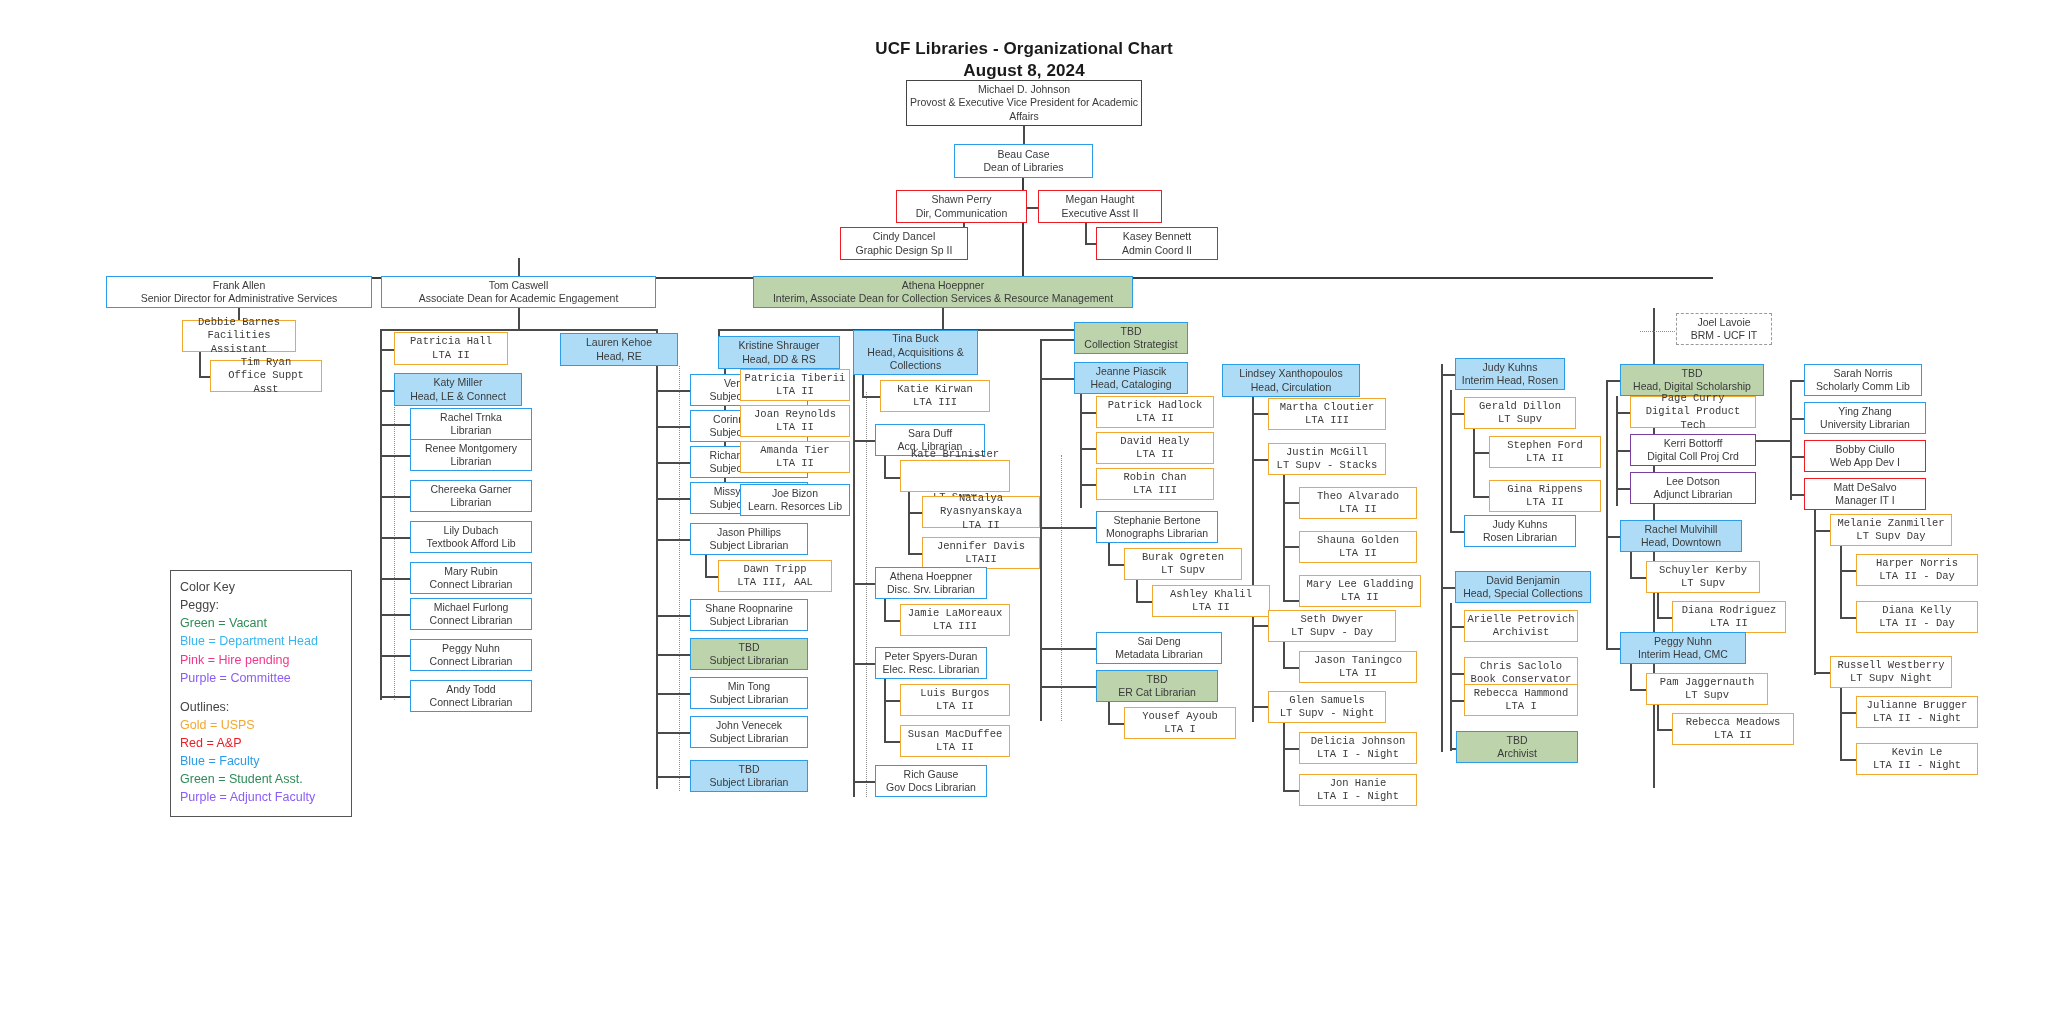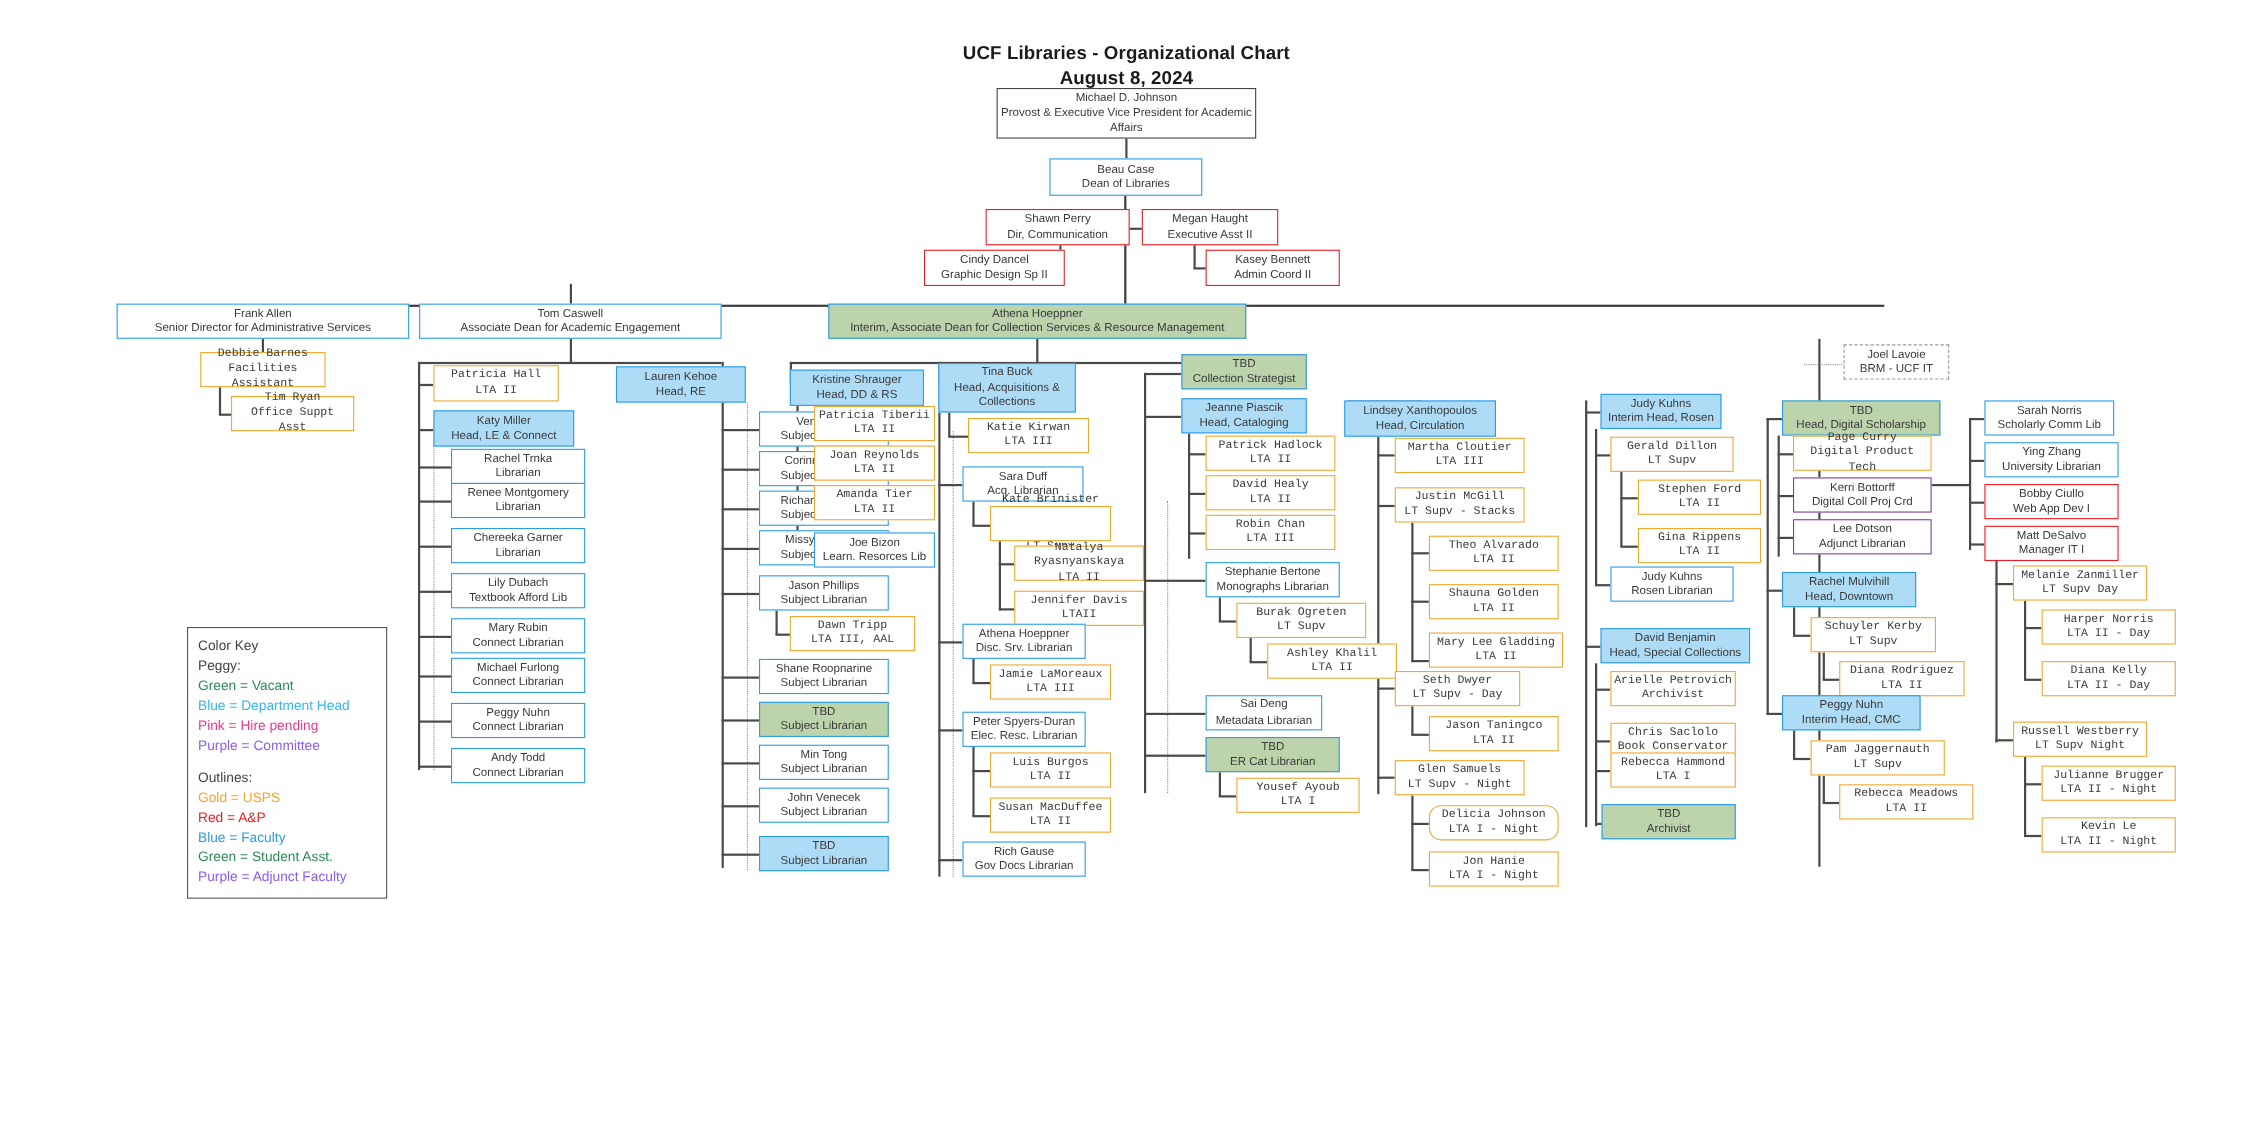--- a/index.html
+++ b/index.html
@@ -444,21 +444,21 @@
     <span class="l1">Burak Ogreten</span>
     <span class="l2">LT Supv</span>
   </div>
   <div class="ln lnv" style="left:1136px;top:580px;height:22px;"></div>
   <div class="ln lnh" style="left:1136px;top:601px;width:16px;"></div>
   <div class="node o-gold f-white" style="left:1152px;top:585px;width:118px;height:32px;">
     <span class="l1">Ashley Khalil</span>
     <span class="l2">LTA II</span>
   </div>
   <div class="ln lnh" style="left:1040px;top:648px;width:56px;"></div>
-  <div class="node o-blue f-white" style="left:1096px;top:632px;width:106px;height:32px;justify-content:space-between;">
+  <div class="node o-blue f-white" style="left:1096px;top:632px;width:126px;height:32px;">
     <span class="l1">Sai Deng</span>
     <span class="l2">Metadata Librarian</span>
   </div>
   <div class="ln lnh" style="left:1040px;top:686px;width:56px;"></div>
   <div class="node o-blue f-green" style="left:1096px;top:670px;width:122px;height:32px;">
     <span class="l1">TBD</span>
     <span class="l2">ER Cat Librarian</span>
   </div>
   <div class="ln lnv" style="left:1108px;top:702px;height:22px;"></div>
   <div class="ln lnh" style="left:1108px;top:723px;width:16px;"></div>
@@ -495,38 +495,38 @@
     <span class="l2">LTA II</span>
   </div>
   <div class="node o-gold f-white" style="left:1299px;top:531px;width:118px;height:32px;">
     <span class="l1">Shauna Golden</span>
     <span class="l2">LTA II</span>
   </div>
   <div class="node o-gold f-white" style="left:1299px;top:575px;width:122px;height:32px;">
     <span class="l1">Mary Lee Gladding</span>
     <span class="l2">LTA II</span>
   </div>
-  <div class="node o-gold f-white" style="left:1268px;top:610px;width:114px;height:32px;">
+  <div class="node o-gold f-white" style="left:1268px;top:610px;width:128px;height:32px;">
     <span class="l1">Seth Dwyer</span>
     <span class="l2">LT Supv - Day</span>
   </div>
   <div class="ln lnv" style="left:1283px;top:642px;height:26px;"></div>
   <div class="ln lnh" style="left:1283px;top:667px;width:16px;"></div>
   <div class="node o-gold f-white" style="left:1299px;top:651px;width:118px;height:32px;">
     <span class="l1">Jason Taningco</span>
     <span class="l2">LTA II</span>
   </div>
   <div class="node o-gold f-white" style="left:1268px;top:691px;width:118px;height:32px;">
     <span class="l1">Glen Samuels</span>
     <span class="l2">LT Supv - Night</span>
   </div>
   <div class="ln lnv" style="left:1283px;top:723px;height:68px;"></div>
   <div class="ln lnh" style="left:1283px;top:748px;width:16px;"></div>
   <div class="ln lnh" style="left:1283px;top:790px;width:16px;"></div>
-  <div class="node o-gold f-white" style="left:1299px;top:732px;width:118px;height:32px;border-radius:11px;">
+  <div class="node o-gold f-white" style="left:1299px;top:732px;width:118px;height:32px;">
     <span class="l1">Delicia Johnson</span>
     <span class="l2">LTA I - Night</span>
   </div>
   <div class="node o-gold f-white" style="left:1299px;top:774px;width:118px;height:32px;">
     <span class="l1">Jon Hanie</span>
     <span class="l2">LTA I - Night</span>
   </div>
 
   <div class="ln lnv" style="left:1441px;top:364px;height:388px;"></div>
   <div class="ln lnh" style="left:1441px;top:374px;width:14px;"></div>

